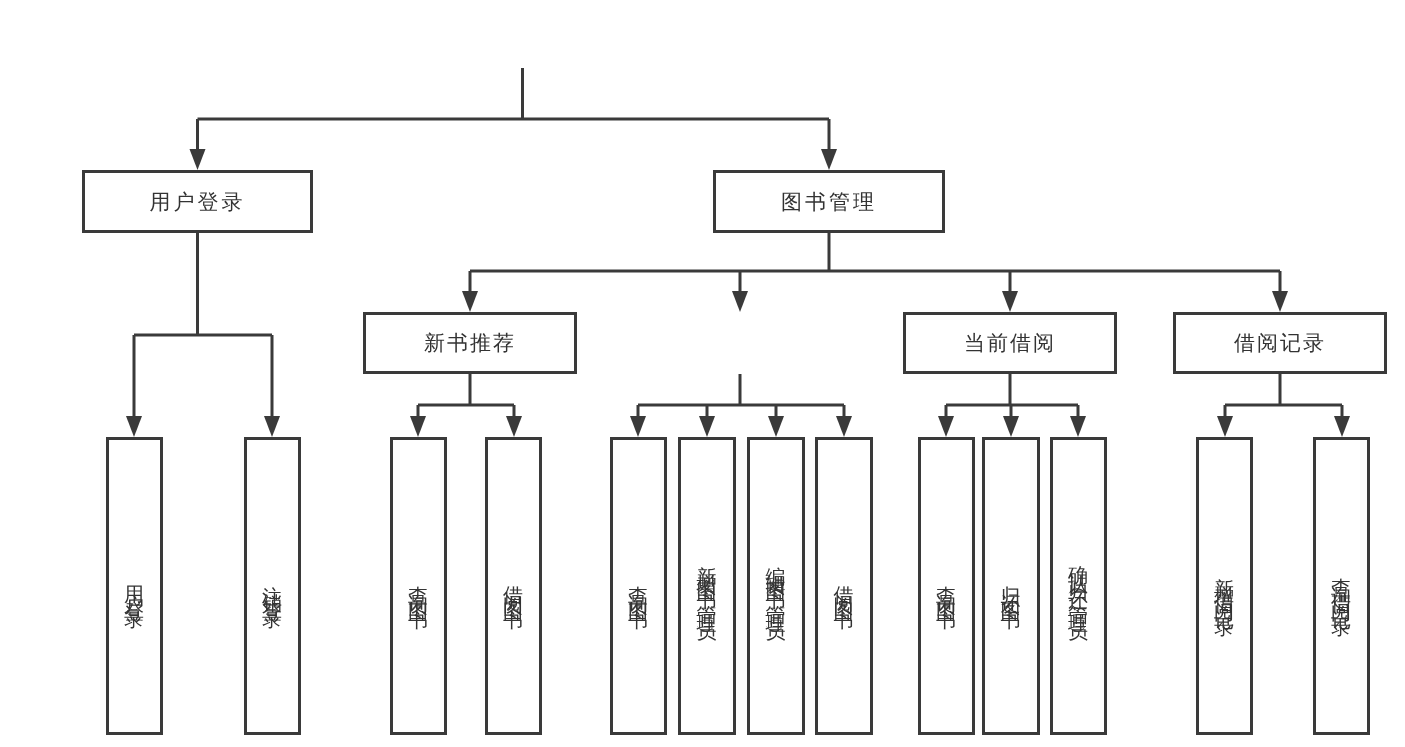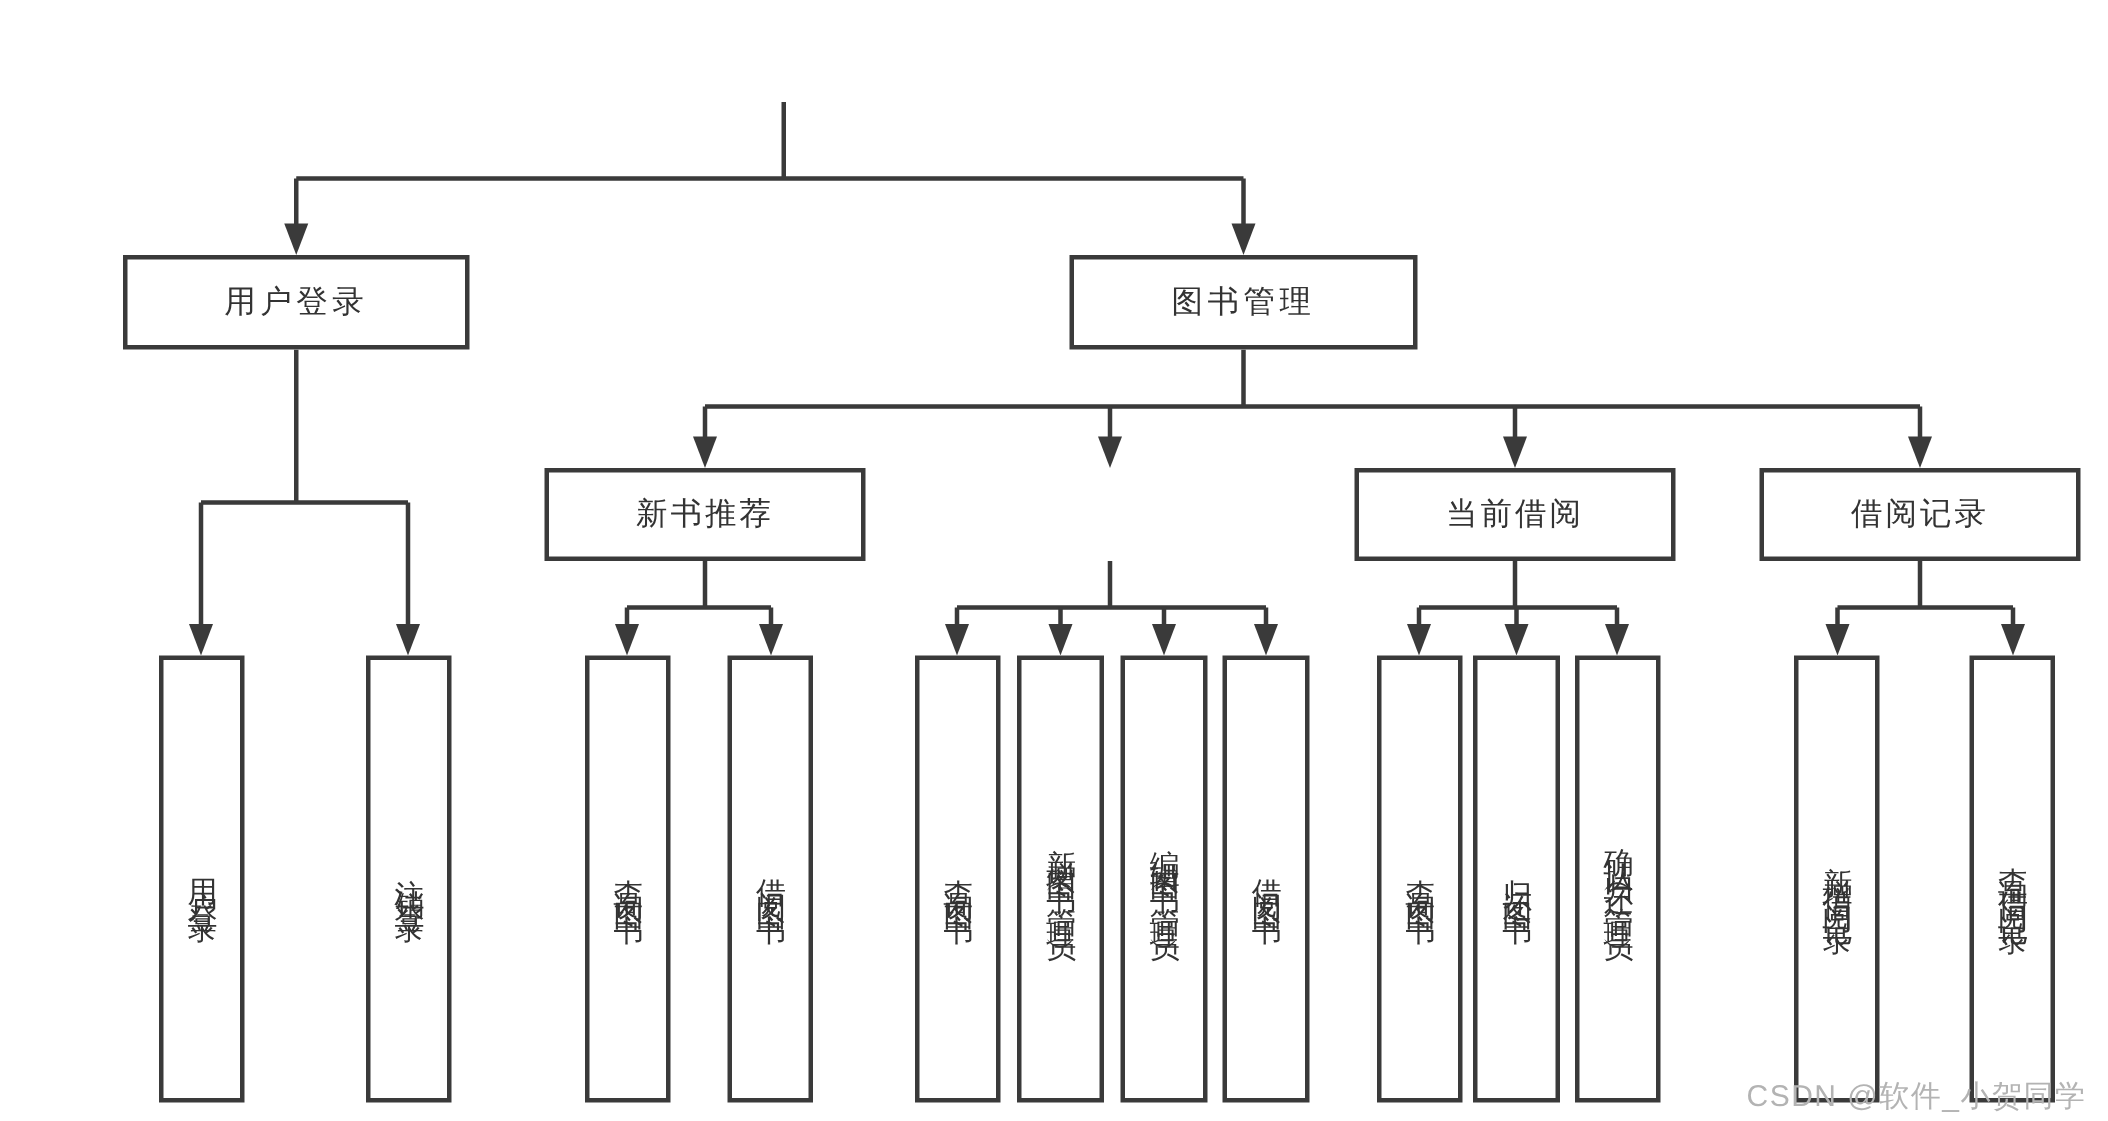--- a/index.html
+++ b/index.html
@@ -114,14 +114,13 @@
   <div class="node leaf" style="left:747px;top:437px;width:58px;height:298px;">编辑图书（管理员）</div>
   <div class="node leaf" style="left:815px;top:437px;width:58px;height:298px;">借阅图书</div>
 
   <div class="node leaf" style="left:918px;top:437px;width:57px;height:298px;">查询图书</div>
   <div class="node leaf" style="left:982px;top:437px;width:58px;height:298px;">归还图书</div>
   <div class="node leaf" style="left:1050px;top:437px;width:57px;height:298px;">确认归还（管理员）</div>
 
   <div class="node leaf" style="left:1196px;top:437px;width:57px;height:298px;">新增借阅记录</div>
   <div class="node leaf" style="left:1313px;top:437px;width:57px;height:298px;">查询借阅记录</div>
 
-  <div class="watermark">CSDN @软件_小贺同学</div>
 </div>
 
 </body></html>

